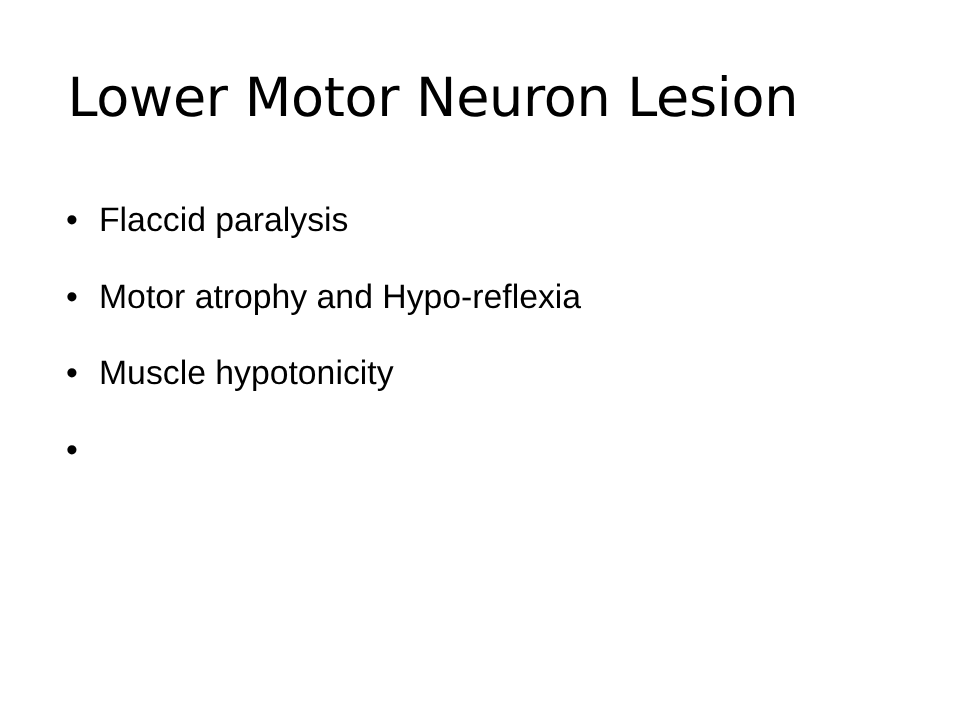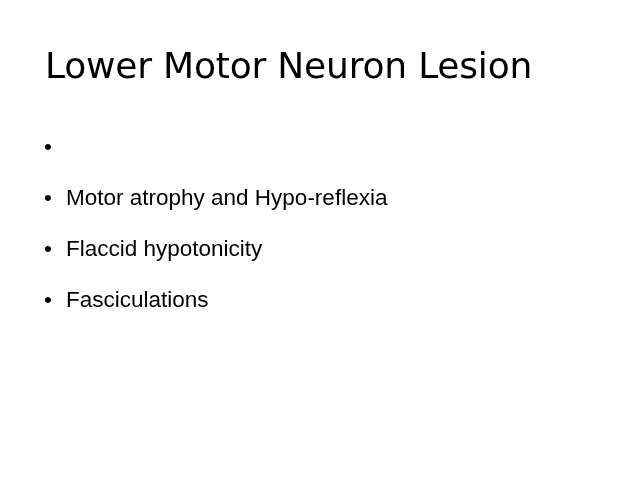--- a/index.html
+++ b/index.html
@@ -86,32 +86,32 @@
 <body>
 
 <div class="slide" style="background: rgb(255, 255, 255);">
 
   <h1 class="slide-title">Lower Motor Neuron Lesion</h1>
 
   <ul class="bullet-list">
 
     <li class="bullet-item">
       <span class="bullet-marker">•</span>
+      <span class="bullet-text">Flaccid paralysis</span>
     </li>
 
     <li class="bullet-item">
       <span class="bullet-marker">•</span>
       <span class="bullet-text">Motor atrophy and Hypo-reflexia</span>
     </li>
 
     <li class="bullet-item">
       <span class="bullet-marker">•</span>
-      <span class="bullet-text">Flaccid hypotonicity</span>
+      <span class="bullet-text">Muscle hypotonicity</span>
     </li>
 
     <li class="bullet-item">
       <span class="bullet-marker">•</span>
-      <span class="bullet-text">Fasciculations</span>
     </li>
 
   </ul>
 
 </div>
 
 </body></html>

